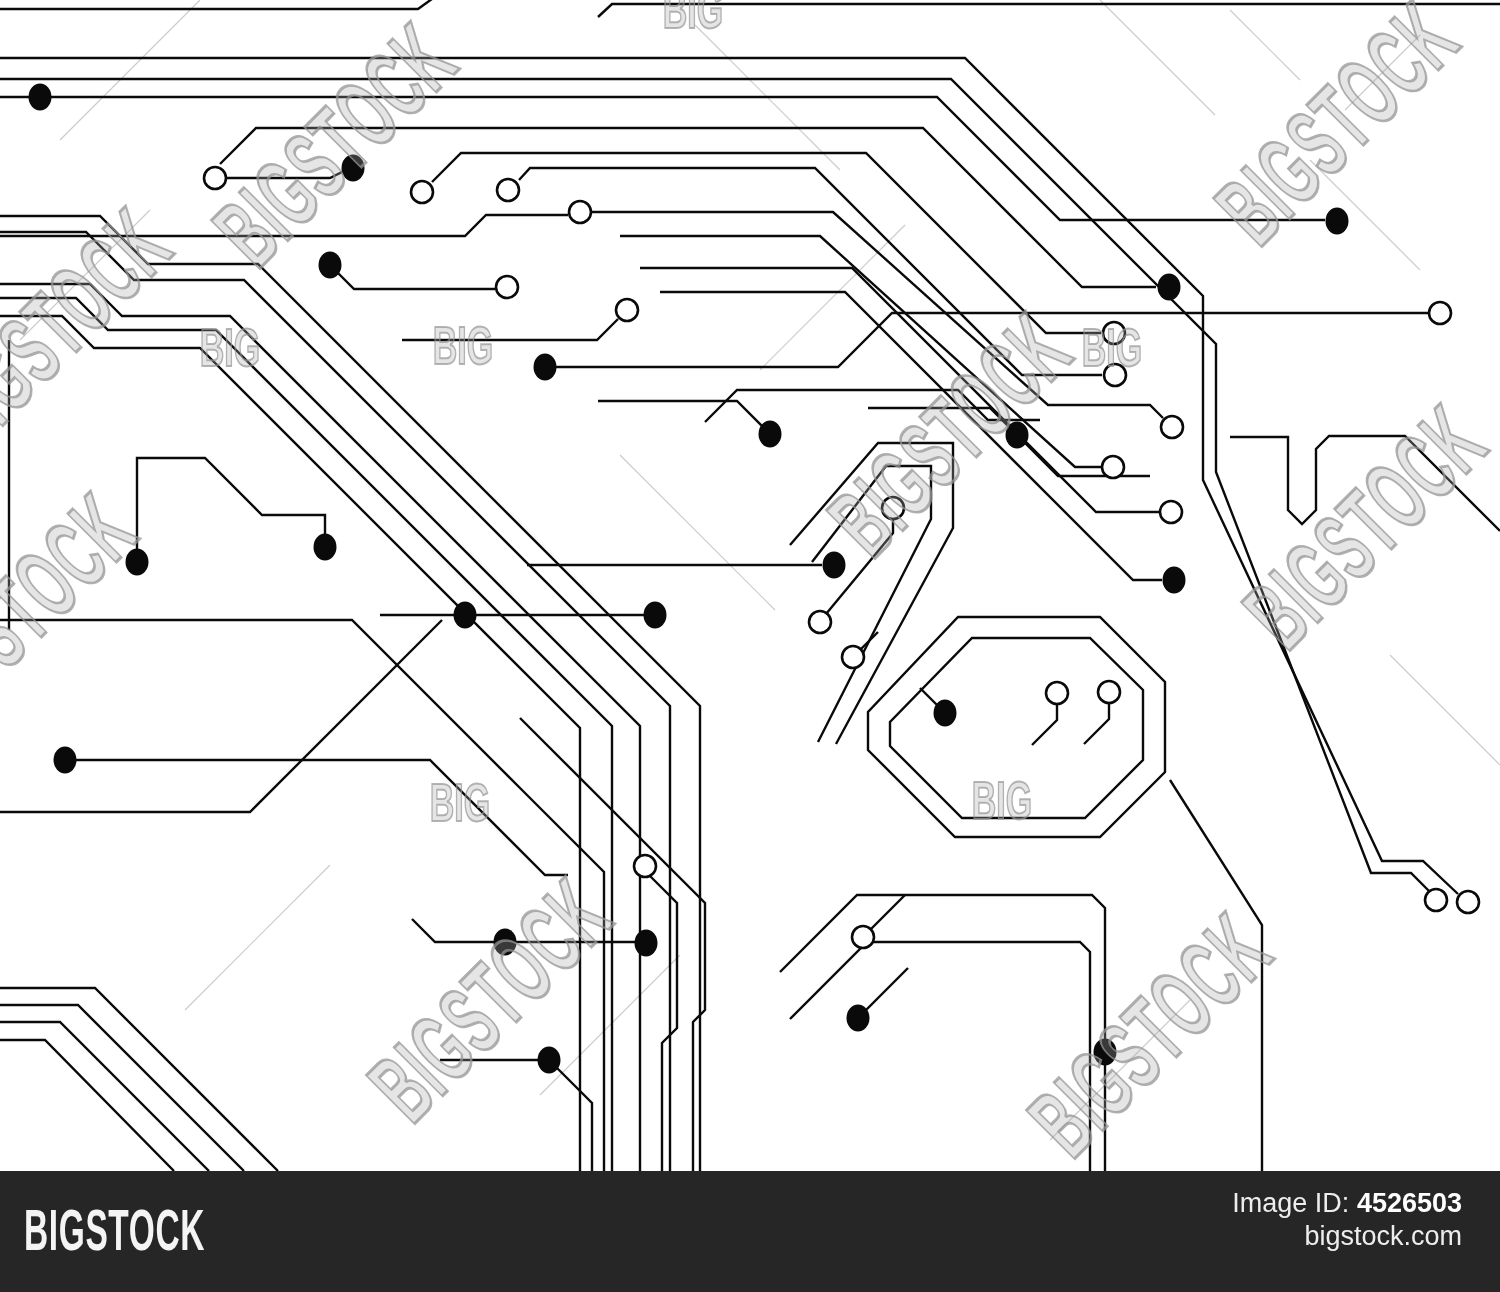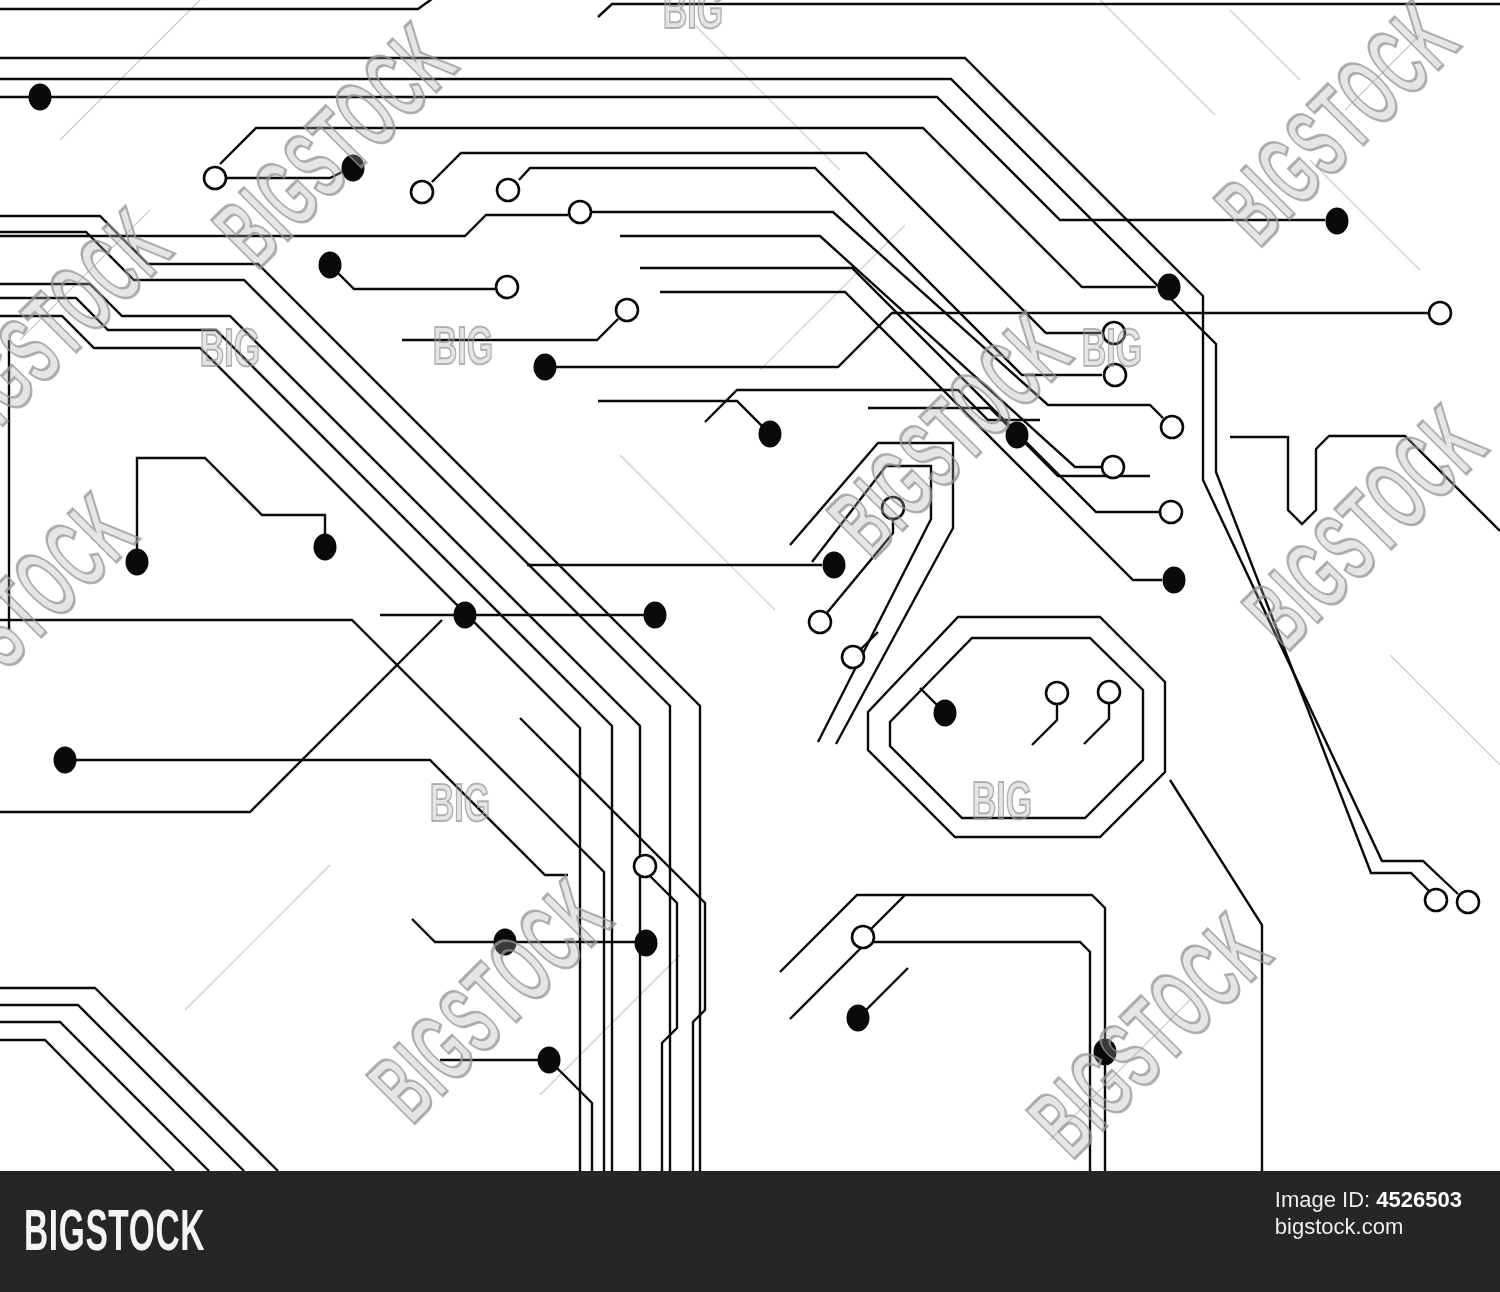--- a/index.html
+++ b/index.html
@@ -11,22 +11,22 @@
   .wm{position:absolute;white-space:nowrap;font-family:"Liberation Sans",sans-serif;font-weight:bold;
       color:rgba(168,168,168,0.30);-webkit-text-stroke:2px rgba(150,150,150,0.75);}
   .wm-large{font-size:64px;letter-spacing:2px;
       transform:translate(-50%,-50%) rotate(-45deg) scale(0.82,1.55);}
   .wm-small{font-size:40px;-webkit-text-stroke:1.5px rgba(150,150,150,0.7);
       transform:translate(-50%,-50%) scale(0.85,1.35);}
   #footer{position:absolute;left:0;top:1171px;width:1500px;height:121px;background:#262626;}
   #footer-logo{position:absolute;left:24px;top:28px;font-weight:bold;font-size:54px;color:#f4f4f4;
       letter-spacing:1px;transform:scale(0.62,1.05);transform-origin:left center;
       font-family:"Liberation Sans",sans-serif;}
-  #footer-meta{position:absolute;right:38px;top:16px;color:#ededed;
-      font-size:22px;line-height:1.22;font-family:"Liberation Sans",sans-serif;}
+  #footer-meta{position:absolute;right:38px;top:16px;text-align:right;color:#ededed;
+      font-size:27px;line-height:1.22;font-family:"Liberation Sans",sans-serif;}
   #footer-meta .id-num{font-weight:bold;color:#ffffff;}
 </style>
 </head>
 <body>
 
 <div id="stage">
   <div id="artwork">
     <svg width="1500" height="1171" viewBox="0 0 1500 1171" xmlns="http://www.w3.org/2000/svg">
         <line x1="60" y1="140" x2="200" y2="0" stroke="#cccccc" stroke-width="1.2"></line>
         <line x1="150" y1="210" x2="20" y2="340" stroke="#cccccc" stroke-width="1.2"></line>

